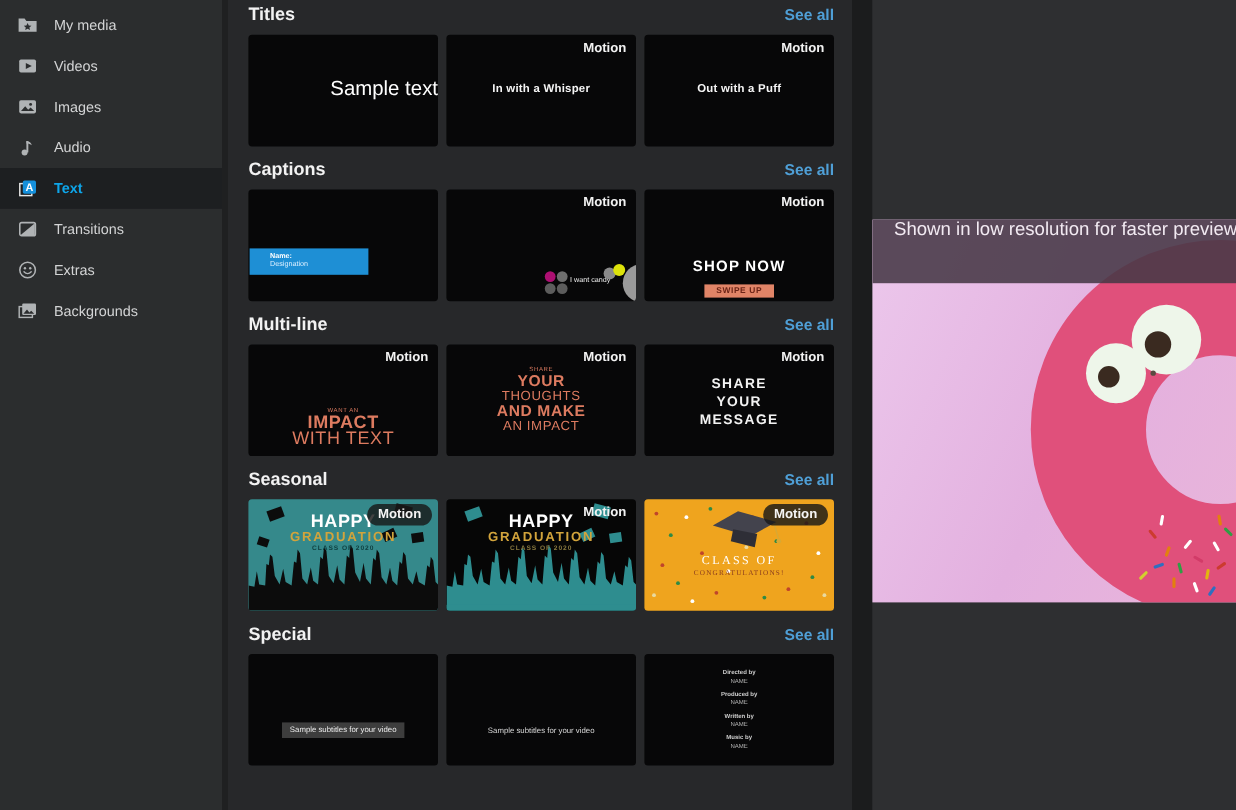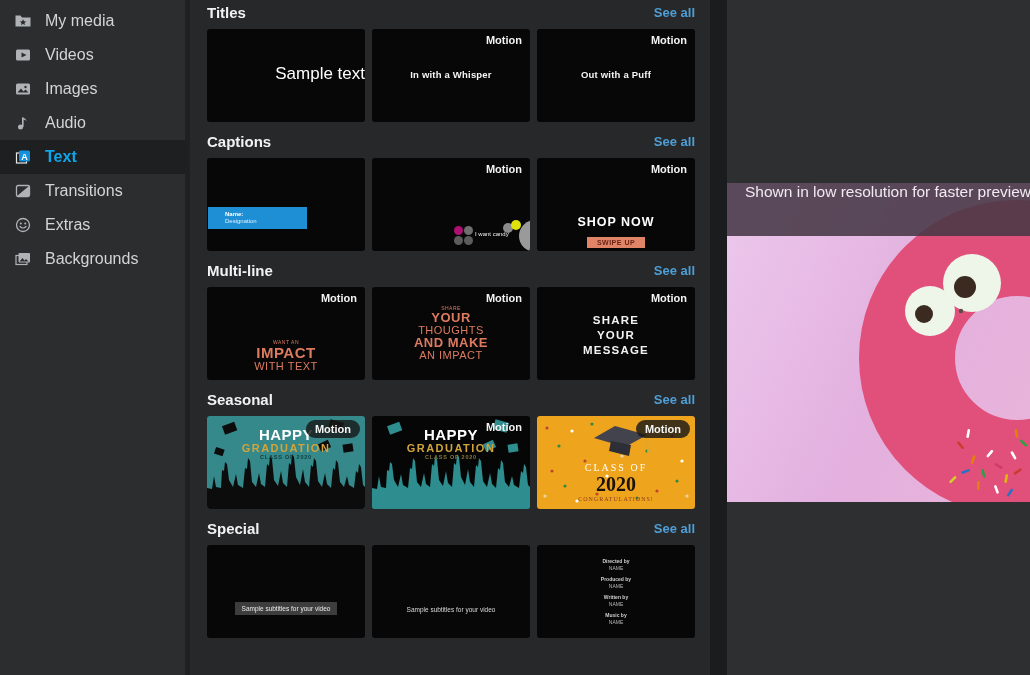--- a/index.html
+++ b/index.html
@@ -5,21 +5,21 @@
   * { margin:0; padding:0; box-sizing:border-box; }
   html,body { width:1030px; height:675px; overflow:hidden; background:#27282a;
               font-family:"Liberation Sans", sans-serif; }
   .app { position:relative; width:1030px; height:675px; }
 
   
   .sidebar { position:absolute; left:0; top:0; width:185px; height:675px; background:#2b2d2e; }
   .side-item { display:flex; align-items:center; height:34px; padding-left:14px; cursor:pointer; }
   .side-item.selected { background:#1d1f21; }
   .side-item .icn { width:18px; height:18px; margin-right:13px; flex:0 0 18px; }
-  .side-item .lbl { font-size:16px; color:#d3d4d5; }
+  .side-item .lbl { font-size:12px; color:#d3d4d5; }
   .side-item.selected .lbl { color:#0ea5e9; font-weight:700; }
   .side-pad { height:4px; }
 
   
   .divider { position:absolute; left:185px; top:0; width:5px; height:675px; background:#1f2021; }
   .right-strip { position:absolute; left:710px; top:0; width:17px; height:675px; background:#1b1c1d; }
 
   
   .panel { position:absolute; left:190px; top:0; width:520px; height:675px; background:#27282a;
            padding:4px 15px 0 17px; }
@@ -49,21 +49,21 @@
   .shop-now { position:absolute; left:0; right:0; top:57px; text-align:center;
               font-size:12.5px; font-weight:800; color:#fff; letter-spacing:1px; }
   .swipe-wrap { position:absolute; left:0; right:0; top:73px; text-align:center; }
   .swipe-up { display:inline-block; background:#e08467; color:#6b2417; font-size:7px; font-weight:800;
               letter-spacing:.5px; padding:2px 10px; }
 
   
   .ml-block { position:absolute; left:0; right:0; top:30px; text-align:center; color:#dd7b60;margin-top:22px; }
   .ml-xs  { font-size:5px; letter-spacing:.5px; }
   .ml-big { font-size:15px; font-weight:900; letter-spacing:.5px; line-height:15px; }
-  .ml-med { font-size:11px; font-weight:400; letter-spacing:.5px; line-height:12px; }
+  .ml-med { font-size:15px; font-weight:400; letter-spacing:.5px; line-height:12px; }
   .ml-left { position:absolute; left:0; right:0; top:18px; text-align:center; color:#dd7b60; }
   .ml-left .ml-big { font-size:13px; line-height:13px; }
   .ml-left .ml-med { font-size:11px; line-height:12px; }
   .share-msg { position:absolute; left:0; right:0; top:26px; text-align:center; font-size:11.5px;
                font-weight:600; color:#f2f2f2; letter-spacing:1.2px; line-height:15px; }
 
   
   .card.teal { background:#35898b; }
   .card.blackish { background:#060606; }
   .card.gold { background:#efa41e; }
@@ -326,21 +326,20 @@
             <circle cx="85" cy="40" r="1.6" fill="#e8d9a0"></circle>
               <circle cx="40" cy="85" r="1.6" fill="#ffffff"></circle>
           </g>
           <polygon points="78,10 110,19 88,31 57,22" fill="#43434d"></polygon>
           <polygon points="74,25 94,29 92,40 72,35" fill="#2e2e36"></polygon>
           <path d="M108,20 L112,34" stroke="#d9a833" stroke-width="1.2" fill="none"></path>
           <circle cx="112" cy="35" r="2" fill="#d9a833"></circle>
         </svg>
         <div class="gold-txt">
           <div class="gold-class">CLASS OF</div>
-          <div class="gold-year">2020</div>
           <div class="gold-cong">CONGRATULATIONS!</div>
         </div>
       </div>
     </div>
 
     <div class="s-head">
       <span class="s-title">Special</span>
       <span class="see-all">See all</span>
     </div>
     <div class="row">

